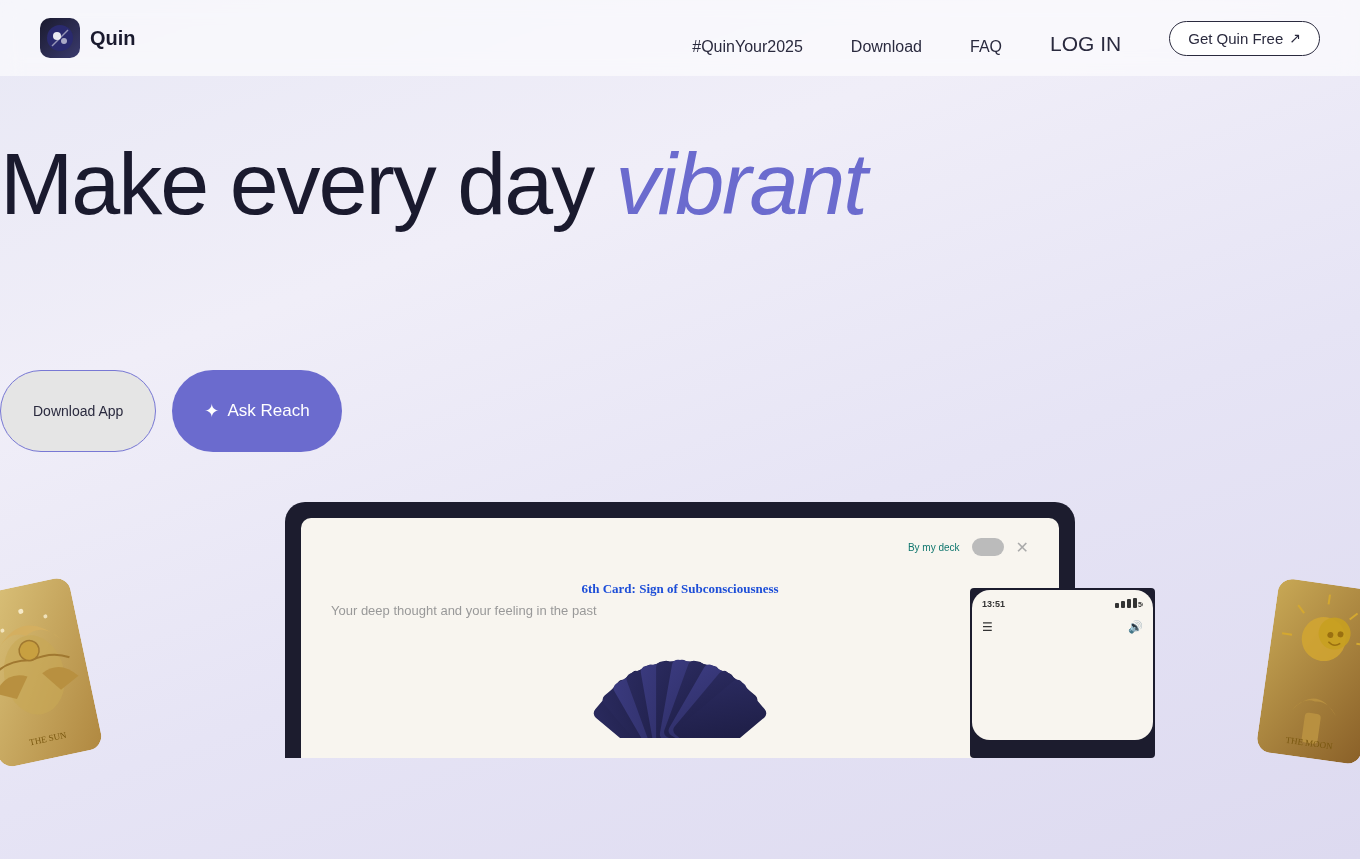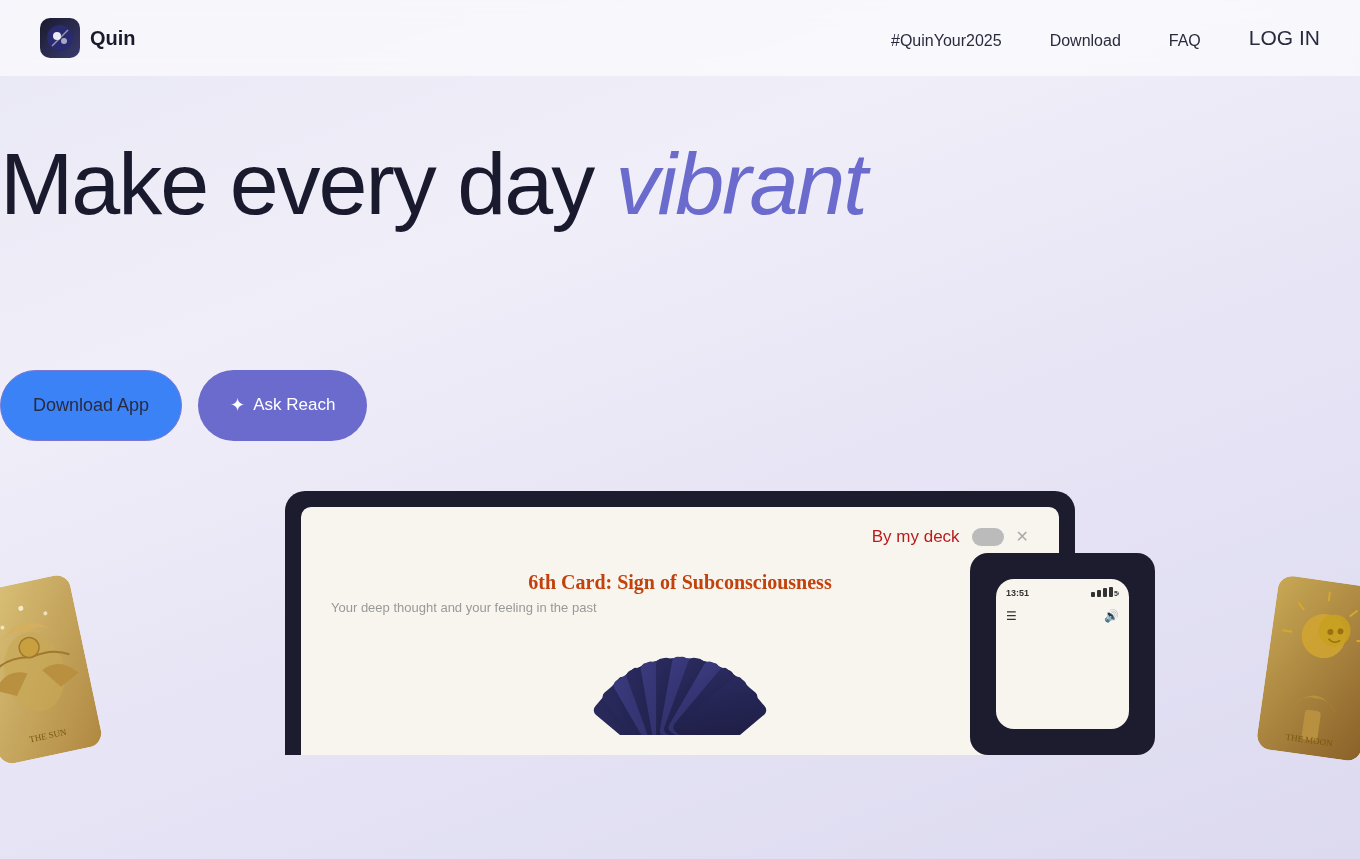--- a/index.html
+++ b/index.html
@@ -127,26 +127,26 @@
       font-weight: 400;
     }
 
     .hero-buttons {
       display: flex;
       gap: 16px;
       margin-top: 40px;
     }
 
     .btn-download {
-      background: #3b82f6;
+      background: #e5e5e5;
       border: 1.5px solid #7878d4;
       color: #2a2a3e;
       border-radius: 50px;
-      padding: 24px 32px;
-      font-size: 18px;
+      padding: 32px 32px;
+      font-size: 14px;
       font-weight: 500;
       cursor: pointer;
     }
 
     .btn-ask {
       background: #6b6bce;
       color: white;
       border: none;
       border-radius: 50px;
       padding: 16px 32px;
@@ -190,64 +190,64 @@
 
     .screen-top-controls {
       display: flex;
       justify-content: flex-end;
       align-items: center;
       gap: 12px;
       margin-bottom: 24px;
     }
 
     .by-deck-label {
-      font-size: 17px;
-      color: #b91c1c;
+      font-size: 10px;
+      color: #0f766e;
       font-family: sans-serif;
     }
 
     .screen-toggle {
       width: 32px;
       height: 18px;
       background: #bbb;
       border-radius: 9px;
       display: inline-block;
     }
 
     .screen-close {
       color: #aaa;
       font-size: 16px;
       cursor: pointer;
     }
 
     .screen-card-title {
       text-align: center;
-      font-size: 20px;
+      font-size: 13px;
       font-weight: 600;
-      color: #c2410c;
+      color: #1d4ed8;
       margin-bottom: 6px;
       font-family: Georgia, serif;
     }
 
     .screen-card-subtitle {
       font-size: 13px;
       color: #999;
     }
 
     .phone-mockup {
       position: absolute;
       right: -80px;
       bottom: 0;
       width: 185px;
     }
 
     .phone-shell {
       background: #1c1c2e;
-      border-radius: 18px;
-      padding: 26px;
+      border-radius: 4px;
+      padding: 2px;
       min-height: 170px;
     }
 
     .phone-screen {
       background: #f8f5ef;
       border-radius: 18px;
       min-height: 150px;
       padding: 8px 10px;
     }
 
@@ -300,20 +300,24 @@
       </svg>
     </div>
     <span class="logo-text">Quin</span>
   </div>
 
   <div class="nav-links">
     <a class="nav-link">#QuinYour2025</a>
     <a class="nav-link">Download</a>
     <a class="nav-link">FAQ</a>
     <a class="nav-login">LOG IN</a>
+    <a class="nav-cta">
+      <span>Get Quin Free</span>
+      <span class="nav-cta-arrow">↗</span>
+    </a>
   </div>
 </nav>
 
 <main>
   <div class="hero">
     <h1 class="hero-headline">
       <span>
         <span>Make every day</span>
         <span class="italic-purple" style="color:#6b6bce; font-style:italic;">vibrant</span>
       </span>

